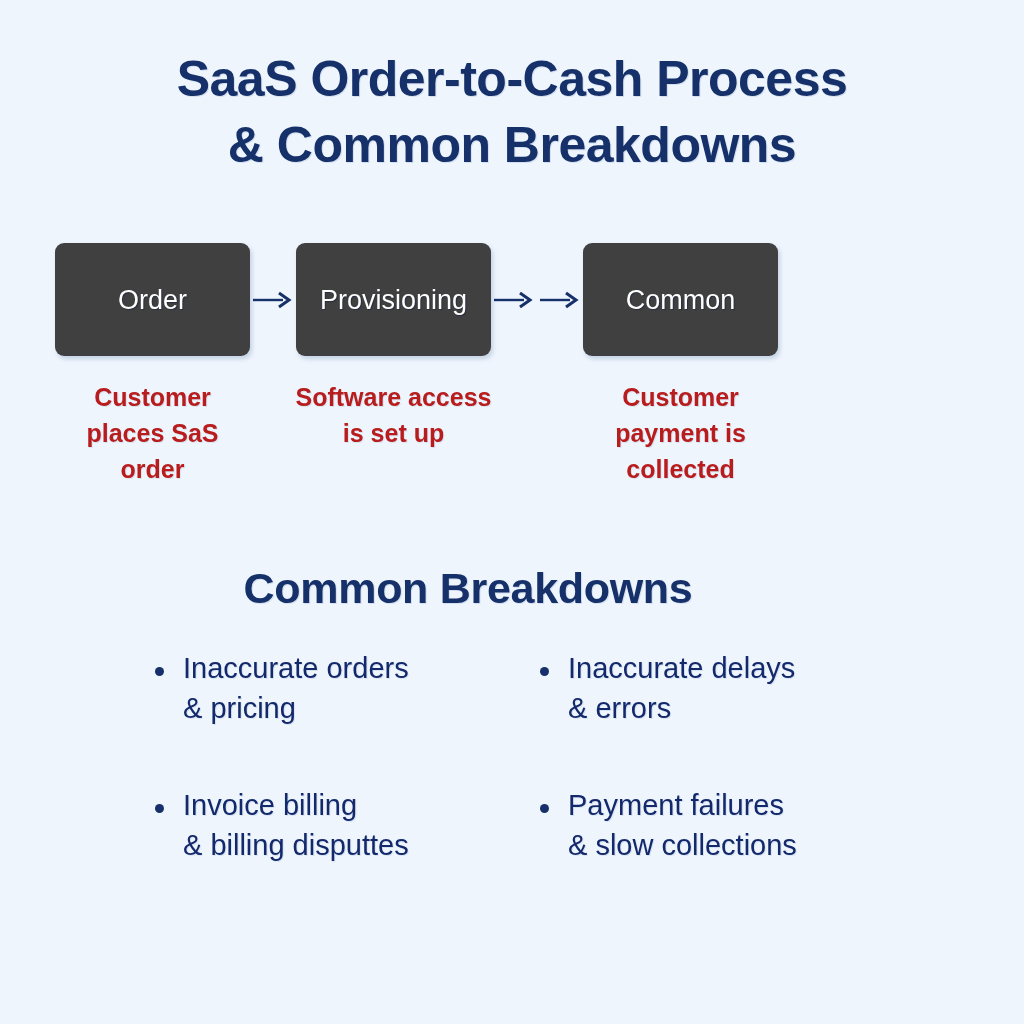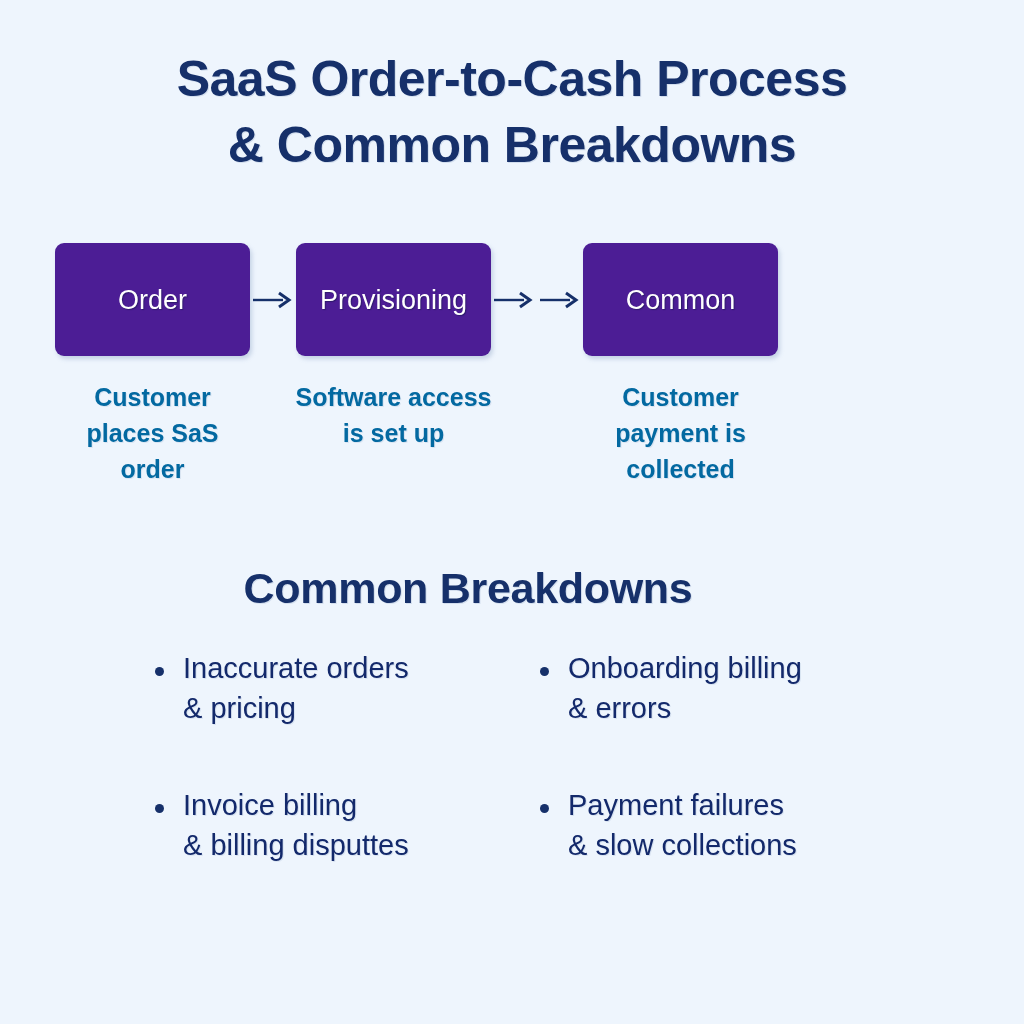--- a/index.html
+++ b/index.html
@@ -44,39 +44,39 @@
   .flow-col {
     width: 195px;
     display: flex;
     flex-direction: column;
     align-items: center;
     flex: 0 0 auto;
   }
   .flow-box {
     width: 195px;
     height: 113px;
-    background: #4c1d95;
+    background: #404040;
     border-radius: 9px;
     display: flex;
     align-items: center;
     justify-content: center;
     box-shadow: 2px 3px 4px rgba(120,145,185,0.35);
   }
   .flow-box-label {
     color: #ffffff;
     font-size: 27px;
     line-height: 30px;
     font-weight: normal;
     text-align: center;
     padding: 0 6px;
     text-shadow: 1px 1px 1px rgba(10,25,60,0.45);
   }
   .flow-caption {
     margin-top: 23px;
-    color: #0369a1;
+    color: #b91c1c;
     font-size: 25px;
     line-height: 36px;
     font-weight: bold;
     text-align: center;
     width: 200px;
     text-shadow: 1px 1px 0 rgba(165,185,215,0.30);
   }
   .arrow {
     flex: 0 0 auto;
     width: 46px;
@@ -194,21 +194,21 @@
     <span class="bullet-dot"></span>
     <span class="bullet-text">
       <span>Inaccurate orders</span><br>
       <span>&amp; pricing</span>
     </span>
   </div>
 
   <div class="bullet-item">
     <span class="bullet-dot"></span>
     <span class="bullet-text">
-      <span>Onboarding billing</span><br>
+      <span>Inaccurate delays</span><br>
       <span>&amp; errors</span>
     </span>
   </div>
 
   <div class="bullet-item">
     <span class="bullet-dot"></span>
     <span class="bullet-text">
       <span>Invoice billing</span><br>
       <span>&amp; billing disputtes</span>
     </span>

